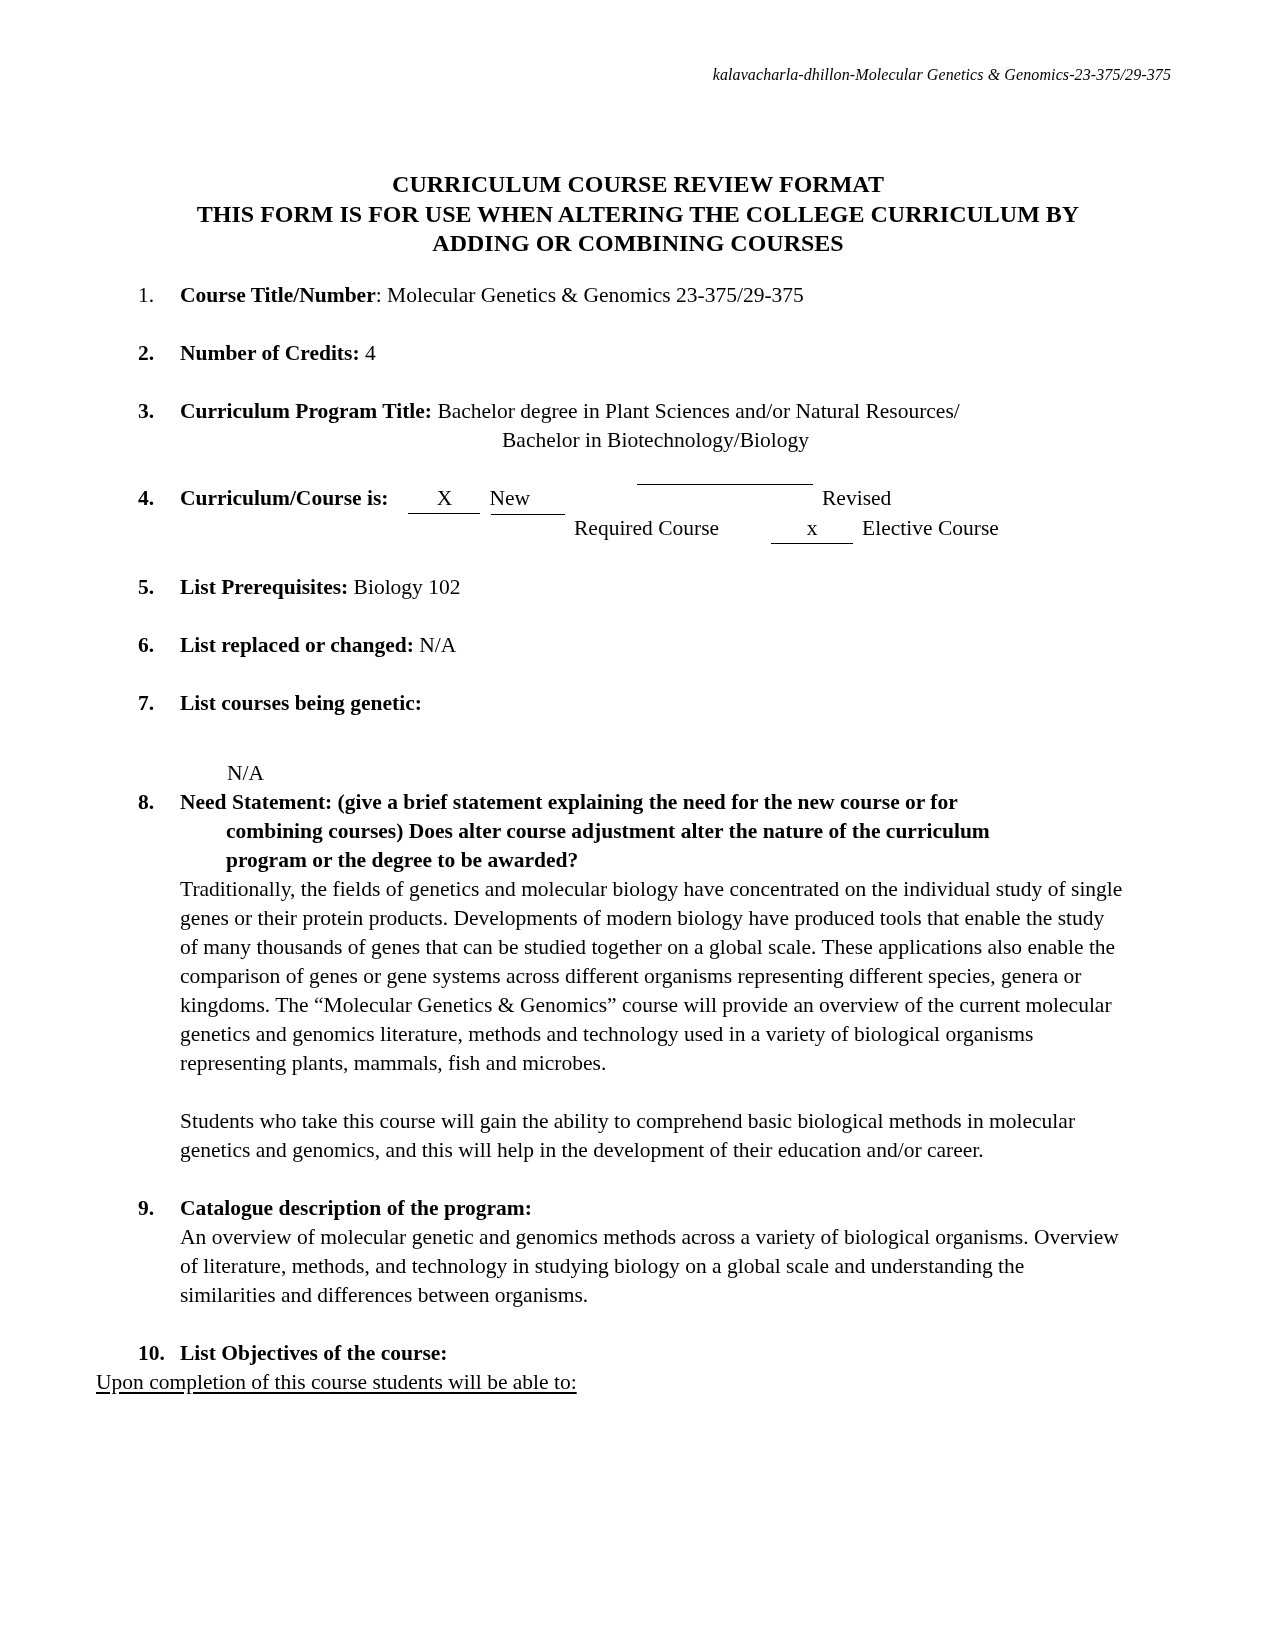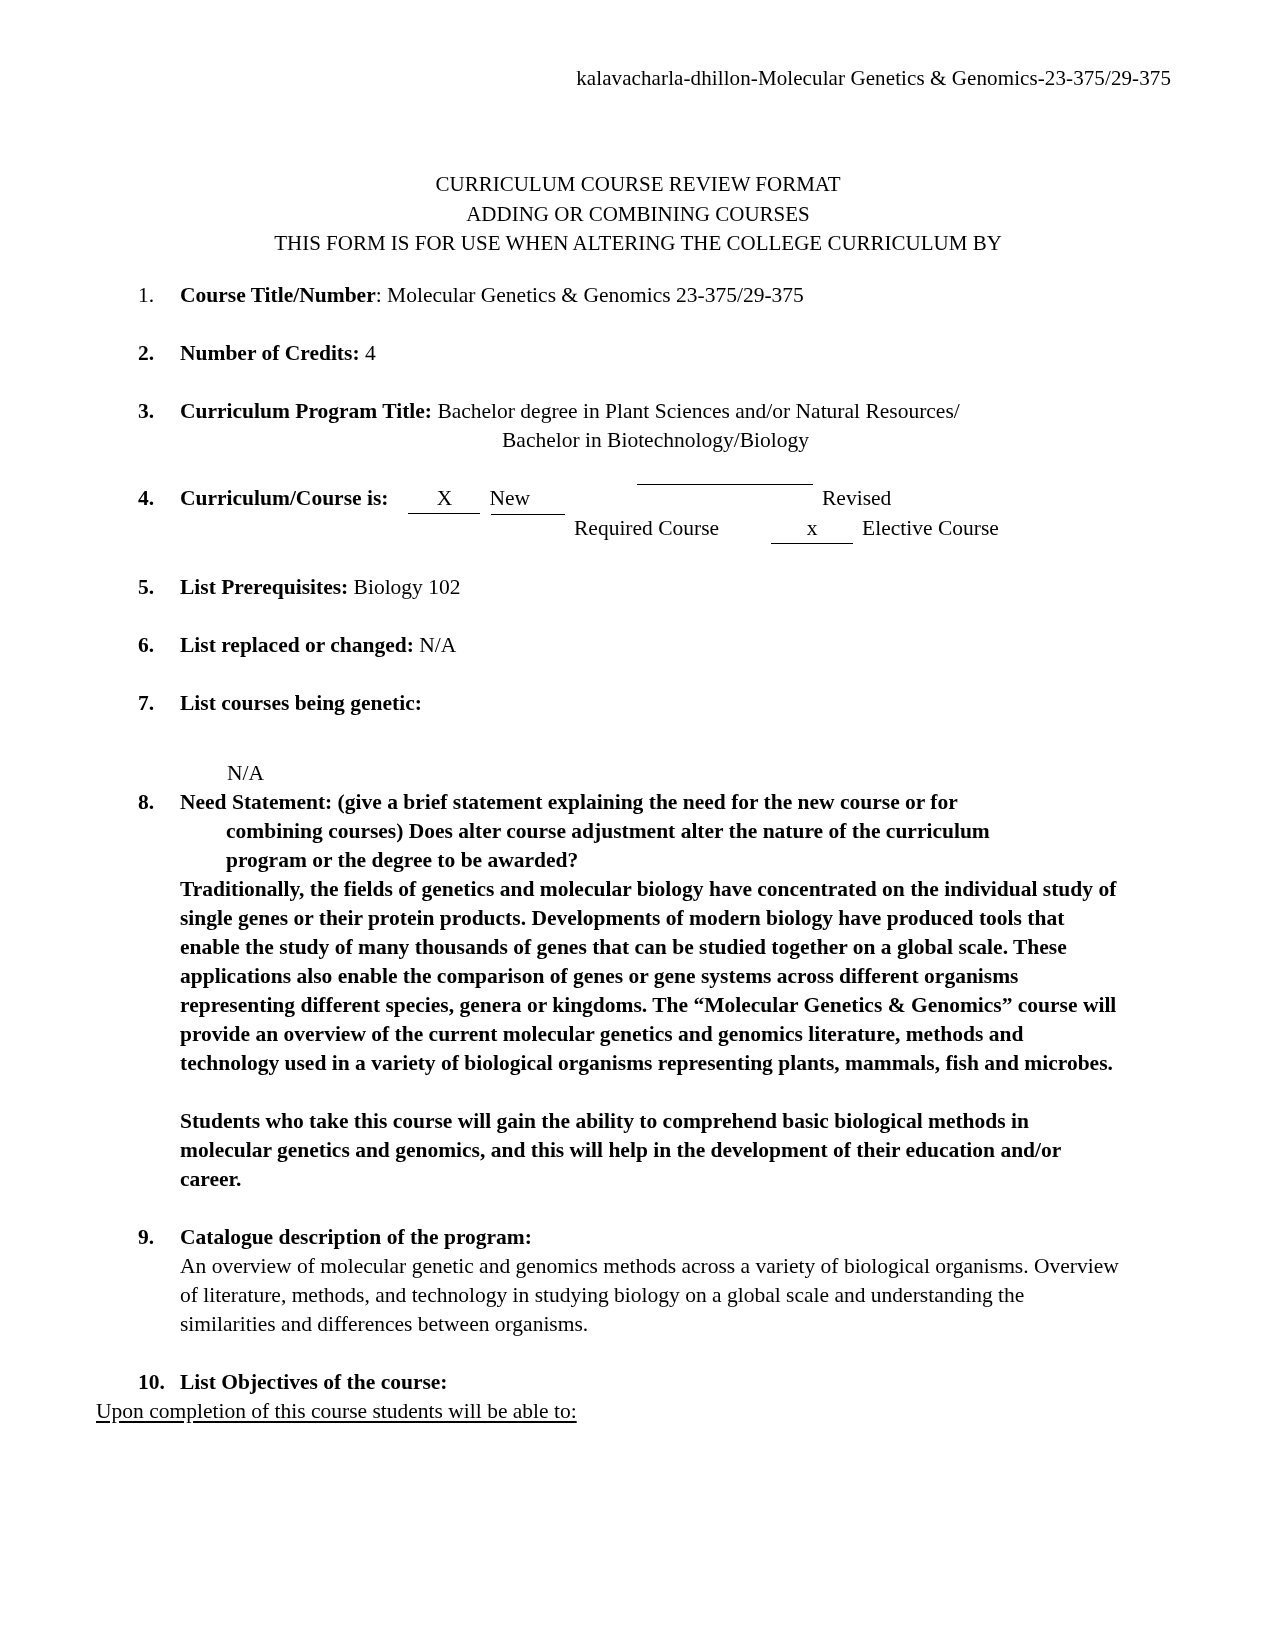--- a/index.html
+++ b/index.html
@@ -21,34 +21,35 @@
     position: relative;
     box-sizing: border-box;
     padding: 0;
   }
 
   
   .doc-header {
     position: absolute;
     top: 66px;
     right: 104px;
-    font-size: 21px;
+    font-style: italic;
+    font-size: 16px;
     letter-spacing: 0.1px;
     white-space: nowrap;
   }
 
   
   .title-block {
     position: absolute;
     top: 170px;
     left: 138px;
     width: 1000px;
     text-align: center;
-    font-weight: normal;
-    font-size: 21px;
+    font-weight: bold;
+    font-size: 24px;
     line-height: 29.5px;
   }
   .title-block .tl { display: block; }
 
   
   .content {
     position: absolute;
     top: 281px;
     left: 138px;
     width: 985px;
@@ -110,39 +111,39 @@
   .hang {
     font-weight: bold;
     padding-left: 0;
   }
   .hang .l2, .hang .l3 { display: block; padding-left: 46px; }
 
   .para {
     font-weight: normal;
     text-align: left;
   }
-  .para p { margin: 0; font-weight: bold; }
+  .para p { margin: 0; }
   .para .spacer { height: 29px; }
 
   .underline-line {
     text-decoration: underline;
     text-underline-offset: 3px;
   }
 </style>
 </head>
 <body>
 
 <div class="page">
 
   <div class="doc-header">kalavacharla-dhillon-Molecular Genetics &amp; Genomics-23-375/29-375</div>
 
   <div class="title-block">
     <span class="tl">CURRICULUM COURSE REVIEW FORMAT</span>
+    <span class="tl">THIS FORM IS FOR USE WHEN ALTERING THE COLLEGE CURRICULUM BY</span>
     <span class="tl">ADDING OR COMBINING COURSES</span>
-    <span class="tl">THIS FORM IS FOR USE WHEN ALTERING THE COLLEGE CURRICULUM BY</span>
   </div>
 
   <div class="content">
 
     <div class="item">
       <span class="num">1.</span>
       <span class="body-col"><span class="lbl">Course Title/Number</span><span class="val">: </span><span class="val">Molecular Genetics &amp; Genomics 23-375/29-375</span></span>
     </div>
 
     <div class="gap-sm"></div>

